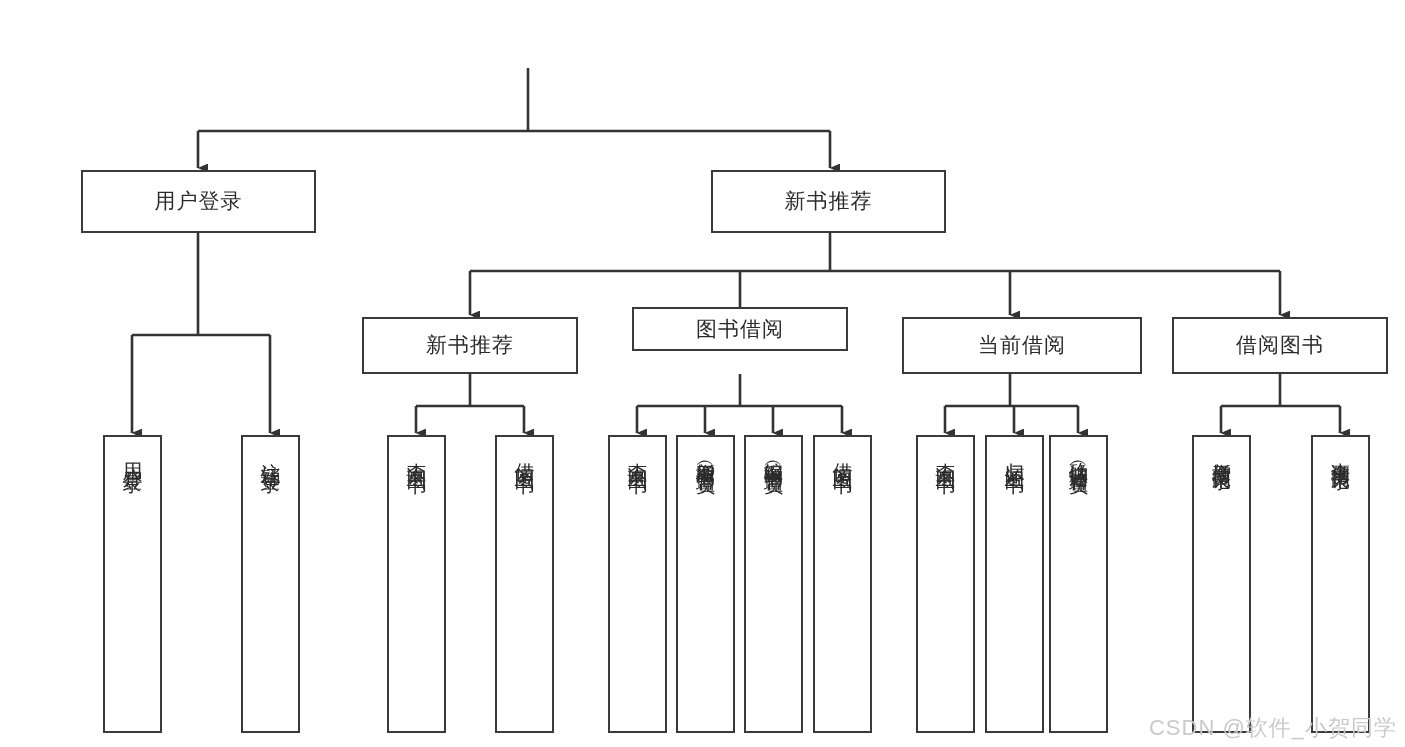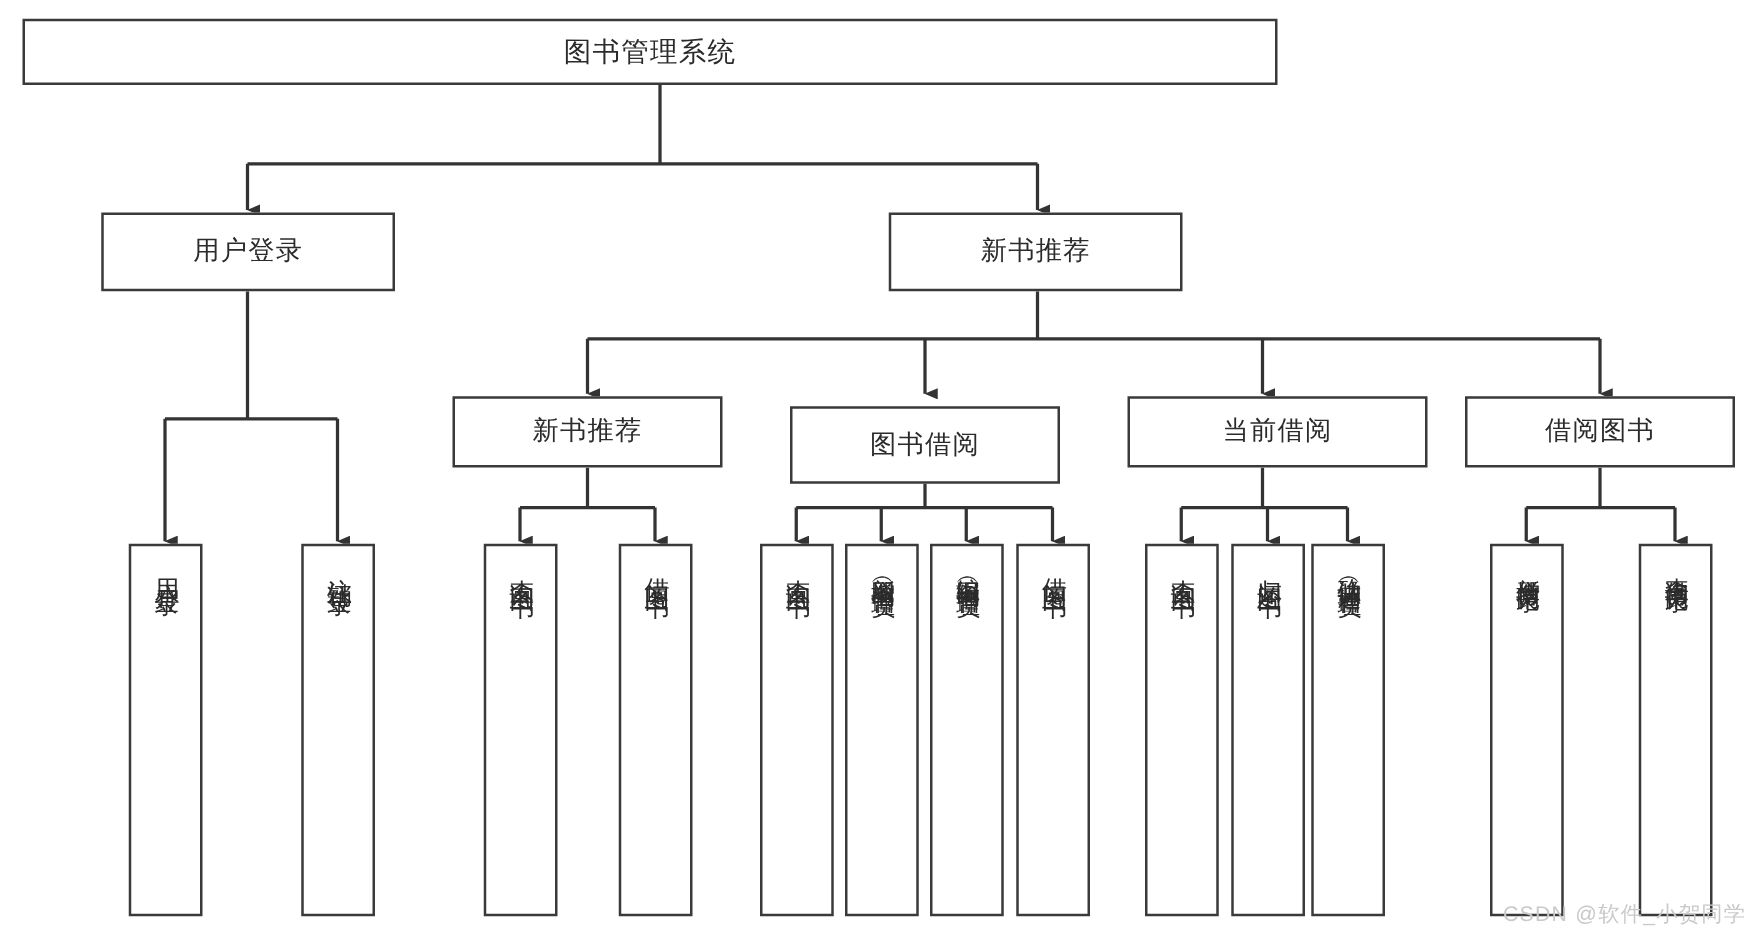--- a/index.html
+++ b/index.html
@@ -36,21 +36,21 @@
     letter-spacing:4px;
     line-height:1.05;
     white-space:nowrap;
     text-align:left;
   }
   .leaf.tall .lbl{font-size:19px;letter-spacing:2px;}
   .watermark{
     position:absolute;
     right:8px;
     bottom:4px;
-    font-size:17px;
+    font-size:22px;
     color:#c9c9c9;
     letter-spacing:1px;
     white-space:nowrap;
     user-select:none;
   }
 </style>
 </head>
 <body>
 
 <div id="canvas">
@@ -99,35 +99,32 @@
       <path d="M1014,406 L1014,433" marker-end="url(#arrow)"></path>
       <path d="M1078,406 L1078,433" marker-end="url(#arrow)"></path>
 
       <path d="M1280,374 L1280,406"></path>
       <path d="M1221,406 L1340,406"></path>
       <path d="M1221,406 L1221,433" marker-end="url(#arrow)"></path>
       <path d="M1340,406 L1340,433" marker-end="url(#arrow)"></path>
     </g>
   </svg>
 
-  <div class="node root" style="left:18px;top:15px;width:1004px;height:53px;">
-    <span class="lbl">图书管理系统</span>
-  </div>
 
   <div class="node" style="left:81px;top:170px;width:235px;height:63px;">
     <span class="lbl">用户登录</span>
   </div>
   <div class="node" style="left:711px;top:170px;width:235px;height:63px;">
     <span class="lbl">新书推荐</span>
   </div>
 
   <div class="node" style="left:362px;top:317px;width:216px;height:57px;">
     <span class="lbl">新书推荐</span>
   </div>
-  <div class="node" style="left:632px;top:325px;width:216px;height:62px;">
+  <div class="node" style="left:632px;top:307px;width:216px;height:44px;">
     <span class="lbl">图书借阅</span>
   </div>
   <div class="node" style="left:902px;top:317px;width:240px;height:57px;">
     <span class="lbl">当前借阅</span>
   </div>
   <div class="node" style="left:1172px;top:317px;width:216px;height:57px;">
     <span class="lbl">借阅图书</span>
   </div>
 
   <div class="node leaf" style="left:103px;top:435px;width:59px;height:298px;">

